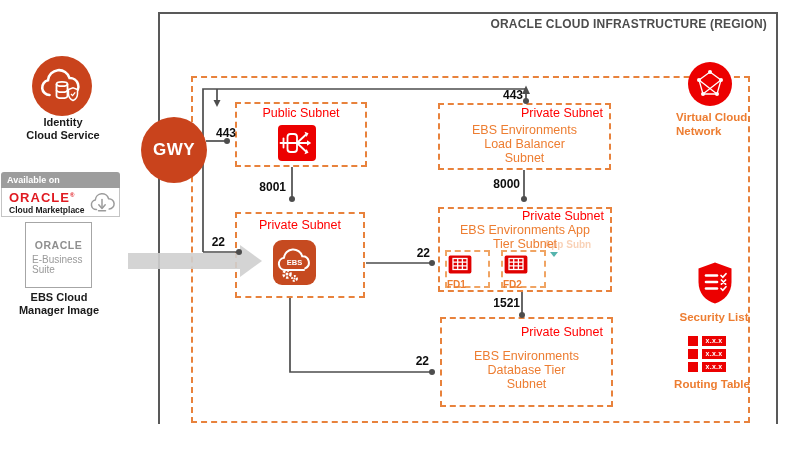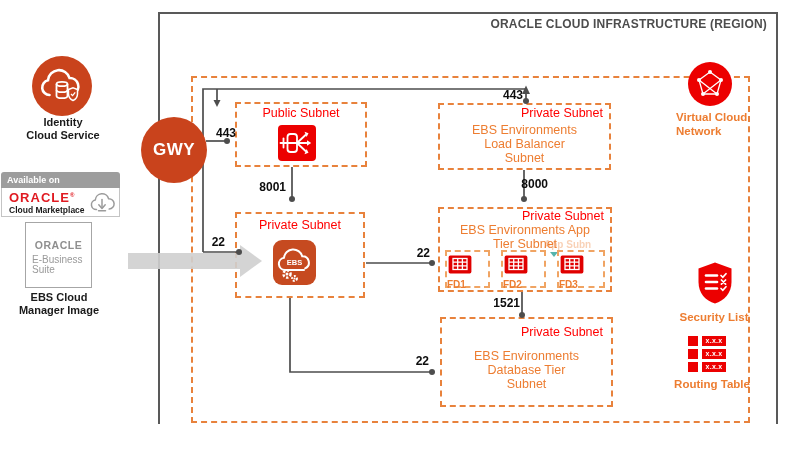--- a/index.html
+++ b/index.html
@@ -159,30 +159,20 @@
     <div class="fd-box" style="left:61px">
       <svg style="margin-top:2px" width="26" height="21" viewBox="0 0 26 21">
         <rect x="0.8" y="0.8" width="24.4" height="19.4" rx="2.5" fill="#e00000" stroke="#fff" stroke-width="1.6"></rect>
         <g stroke="#fff" stroke-width="1.3" fill="none">
           <rect x="6" y="4.5" width="14" height="11"></rect>
           <path d="M10.7,4.5 V15.5 M15.4,4.5 V15.5 M6,8.2 H20 M6,11.9 H20"></path>
         </g>
       </svg>
       <div class="fd-label">FD2</div>
     </div>
-    <div class="fd-box" style="left:117px;width:48px">
-      <svg style="margin-top:2px" width="26" height="21" viewBox="0 0 26 21">
-        <rect x="0.8" y="0.8" width="24.4" height="19.4" rx="2.5" fill="#e00000" stroke="#fff" stroke-width="1.6"></rect>
-        <g stroke="#fff" stroke-width="1.3" fill="none">
-          <rect x="6" y="4.5" width="14" height="11"></rect>
-          <path d="M10.7,4.5 V15.5 M15.4,4.5 V15.5 M6,8.2 H20 M6,11.9 H20"></path>
-        </g>
-      </svg>
-      <div class="fd-label">FD3</div>
-    </div>
   </div>
 
   <div class="abs subnet" style="left:440px;top:317px;width:173px;height:90px">
     <div class="abs subnet-title" style="right:8px;top:6px">Private Subnet</div>
     <div class="abs orange-text pre center" style="left:0;top:30px;width:100%">EBS Environments
 Database Tier
 Subnet</div>
   </div>
 
   <svg class="abs" style="left:688px;top:62px;z-index:2" width="44" height="44" viewBox="0 0 44 44">
@@ -256,18 +246,18 @@
       <circle cx="432" cy="372" r="3"></circle>
       <polygon points="522,94 530,94 526,85.5"></polygon>
       <polygon points="213.5,100 220.5,100 217,107"></polygon>
     </g>
   </svg>
 
   <div class="port" style="left:497px;top:88px;width:26px">443</div>
   <div class="port" style="left:210px;top:126px;width:26px">443</div>
   <div class="port" style="left:254px;top:180px;width:32px">8001</div>
   <div class="port" style="left:203px;top:235px;width:22px">22</div>
-  <div class="port" style="left:516px;top:177px;width:32px">8000</div>
+  <div class="port" style="left:488px;top:177px;width:32px">8000</div>
   <div class="port" style="left:408px;top:246px;width:22px">22</div>
   <div class="port" style="left:490px;top:296px;width:30px">1521</div>
   <div class="port" style="left:407px;top:354px;width:22px">22</div>
 
 </div>
 
 </body></html>

